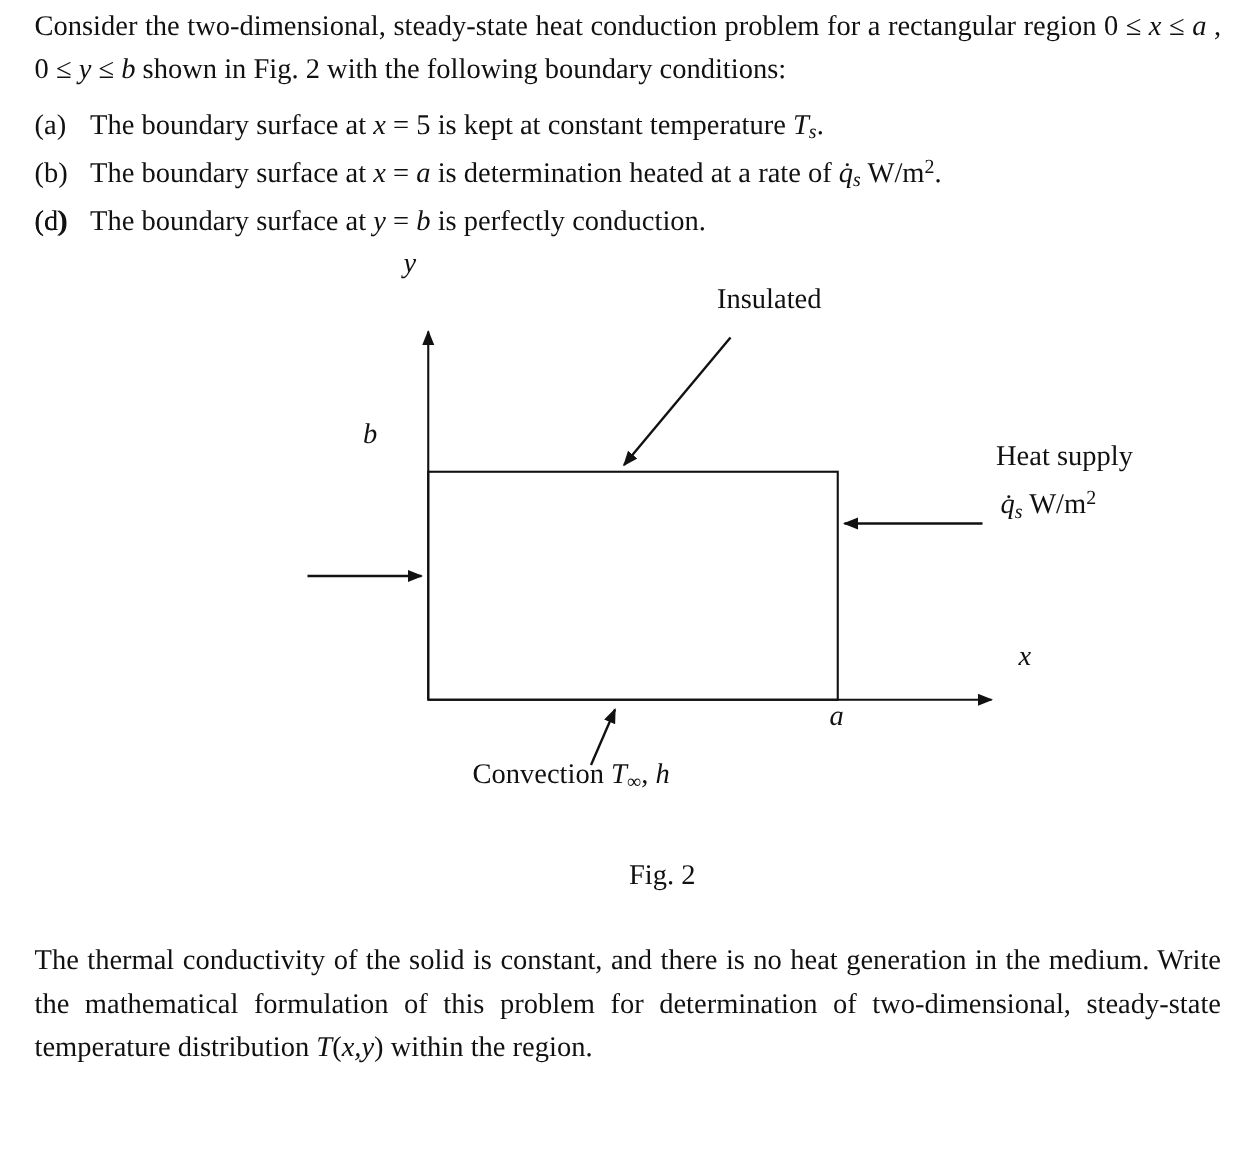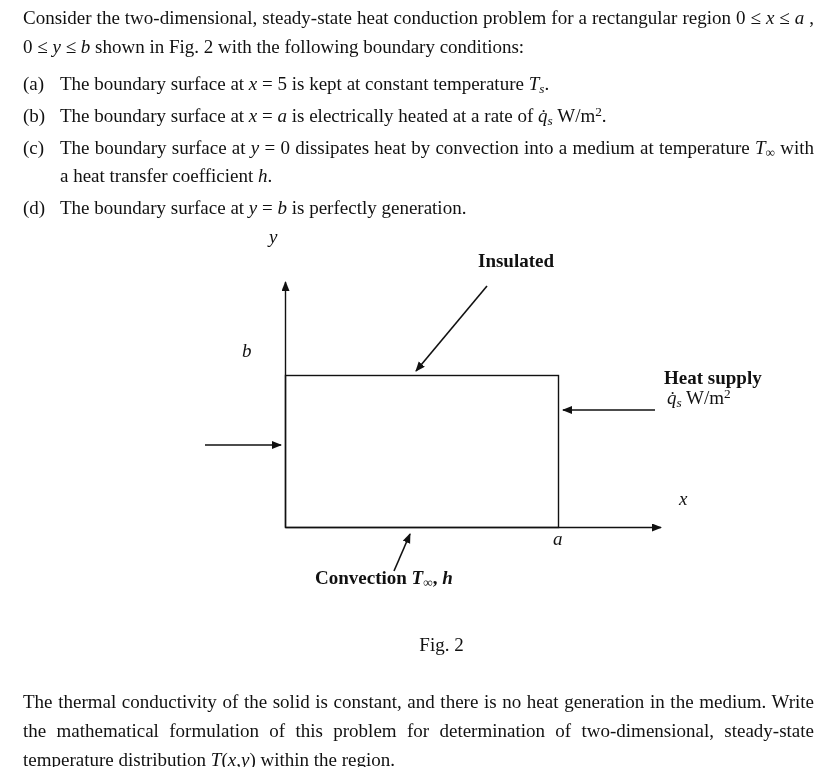--- a/index.html
+++ b/index.html
@@ -11,21 +11,21 @@
   .page{padding:4px 23px;}
   .para{margin:0;line-height:1.52;text-align:justify;}
   .intro{margin-bottom:8px;}
   .bc-list{margin:0;}
   .bc-item{position:relative;padding-left:37px;margin:0 0 3px 0;line-height:1.52;text-align:justify;}
   .bc-label{position:absolute;left:0;top:0;}
   .figure{position:relative;width:837px;height:436px;}
   .figure svg{position:absolute;left:0;top:0;}
   .fig-label{position:absolute;white-space:nowrap;line-height:1.1;}
   .italic{font-style:italic;}
-  .bold{font-weight:bold;}
+  .bold{font-weight:normal;}
   .fig-caption{position:absolute;left:0;top:408px;width:100%;text-align:center;}
   .closing{margin-top:26px;}
   
   .rt-n{}
   .rt-i{font-style:italic;}
   .rt-sub,.rt-isub,.rt-sup{font-size:0.7em;line-height:0;}
   .rt-sub,.rt-isub{vertical-align:-0.25em;}
   .rt-sup{vertical-align:0.45em;}
   .rt-isub{font-style:italic;}
 </style>
@@ -36,29 +36,28 @@
 
   <p class="para intro"><span class="rt-n">Consider the two-dimensional, steady-state heat conduction problem for a rectangular region </span><span class="rt-n">0 ≤ </span><span class="rt-i">x</span><span class="rt-n"> ≤ </span><span class="rt-i">a</span><span class="rt-n"> , 0 ≤ </span><span class="rt-i">y</span><span class="rt-n"> ≤ </span><span class="rt-i">b</span><span class="rt-n"> shown in Fig. 2 with the following boundary conditions:</span></p>
 
   <div class="bc-list">
     <div class="bc-item">
       <span class="bc-label">(a)</span>
       <span><span class="rt-n">The boundary surface at </span><span class="rt-i">x</span><span class="rt-n"> = 5 is kept at constant temperature </span><span class="rt-i">T</span><span class="rt-isub">s</span><span class="rt-n">.</span></span>
     </div>
     <div class="bc-item">
       <span class="bc-label">(b)</span>
-      <span><span class="rt-n">The boundary surface at </span><span class="rt-i">x</span><span class="rt-n"> = </span><span class="rt-i">a</span><span class="rt-n"> is electrically heated at a rate of </span><span class="rt-i">q̇</span><span class="rt-isub">s</span><span class="rt-n">  W/m</span><span class="rt-sup">2</span><span class="rt-n">.</span></span>
+      <span><span class="rt-n">The boundary surface at </span><span class="rt-i">x</span><span class="rt-n"> = </span><span class="rt-i">a</span><span class="rt-n"> is determination heated at a rate of </span><span class="rt-i">q̇</span><span class="rt-isub">s</span><span class="rt-n">  W/m</span><span class="rt-sup">2</span><span class="rt-n">.</span></span>
     </div>
     <div class="bc-item">
       <span class="bc-label">(c)</span>
-      <span><span class="rt-n">The boundary surface at </span><span class="rt-i">y</span><span class="rt-n"> = 0 dissipates heat by convection into a medium at temperature </span><span class="rt-i">T</span><span class="rt-sub">∞</span><span class="rt-n"> with a heat transfer coefficient </span><span class="rt-i">h</span><span class="rt-n">.</span></span>
     </div>
     <div class="bc-item">
       <span class="bc-label">(d)</span>
-      <span><span class="rt-n">The boundary surface at </span><span class="rt-i">y</span><span class="rt-n"> = </span><span class="rt-i">b</span><span class="rt-n"> is perfectly generation.</span></span>
+      <span><span class="rt-n">The boundary surface at </span><span class="rt-i">y</span><span class="rt-n"> = </span><span class="rt-i">b</span><span class="rt-n"> is perfectly conduction.</span></span>
     </div>
   </div>
 
   <div class="figure">
     <svg width="837" height="436" viewBox="0 0 837 436">
       <defs>
         <marker id="ah" markerWidth="12" markerHeight="10" refX="9" refY="4" orient="auto" markerUnits="userSpaceOnUse">
           <path d="M0,0 L10,4 L0,8 z" fill="#111"></path>
         </marker>
       </defs>
@@ -74,21 +73,21 @@
       <line x1="632" y1="184" x2="540" y2="184" stroke="#111" stroke-width="1.6" marker-end="url(#ah)"></line>
 
       <line x1="182" y1="219" x2="258" y2="219" stroke="#111" stroke-width="1.6" marker-end="url(#ah)"></line>
 
       <line x1="371" y1="345" x2="387" y2="308" stroke="#111" stroke-width="1.6" marker-end="url(#ah)"></line>
     </svg>
 
     <div class="fig-label italic" style="left:246px;top:1px;">y</div>
     <div class="fig-label italic" style="left:219px;top:115px;">b</div>
     <div class="fig-label bold" style="left:455px;top:25px;">Insulated</div>
-    <div class="fig-label bold" style="left:641px;top:142px;">Heat supply</div>
+    <div class="fig-label bold" style="left:641px;top:130px;">Heat supply</div>
     <div class="fig-label" style="left:644px;top:162px;"><span class="rt-i">q̇</span><span class="rt-isub">s</span><span class="rt-n">  W/m</span><span class="rt-sup">2</span></div>
     <div class="fig-label italic" style="left:656px;top:263px;">x</div>
     <div class="fig-label italic" style="left:530px;top:303px;">a</div>
     <div class="fig-label bold" style="left:292px;top:342px;"><span class="rt-n">Convection </span><span class="rt-i">T</span><span class="rt-sub">∞</span><span class="rt-n">, </span><span class="rt-i">h</span></div>
     <div class="fig-caption">Fig. 2</div>
   </div>
 
   <p class="para closing"><span class="rt-n">The thermal conductivity of the solid is constant, and there is no heat generation in the medium.  Write the mathematical formulation of this problem for determination of two-dimensional, steady-state temperature distribution </span><span class="rt-i">T</span><span class="rt-n">(</span><span class="rt-i">x,y</span><span class="rt-n">) within the region.</span></p>
 
 </div>

